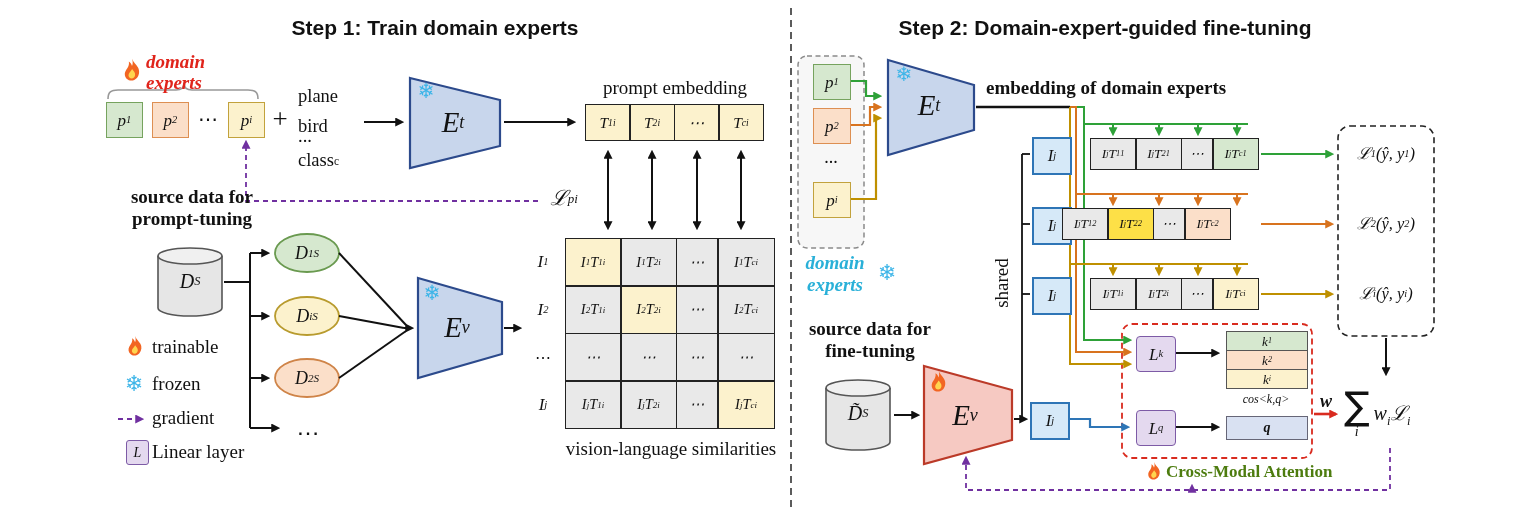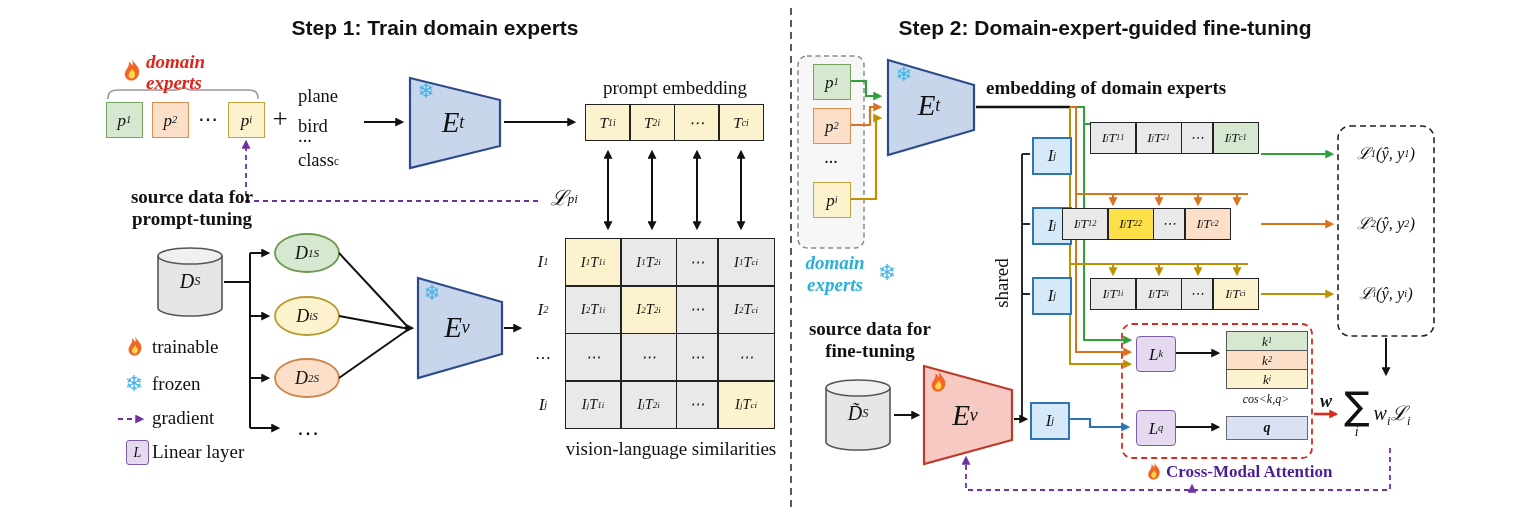--- a/index.html
+++ b/index.html
@@ -260,21 +260,21 @@
 
 <div class="t l serif b" style="left:986px;top:76px;width:264px;height:24px;font-size:19px;">embedding of domain experts</div>
 
 <div class="t serif" style="left:967px;top:272px;width:70px;height:22px;font-size:19px;transform:rotate(-90deg);">shared</div>
 
 <div class="cellbox math" style="left:1032px;top:137px;width:36px;height:34px;background:#d6e9f8;border:2px solid #2e75b6;font-size:16.5px;">I<sub>j</sub></div>
 <div class="cellbox math" style="left:1032px;top:207px;width:36px;height:34px;background:#d6e9f8;border:2px solid #2e75b6;font-size:16.5px;">I<sub>j</sub></div>
 <div class="cellbox math" style="left:1032px;top:277px;width:36px;height:34px;background:#d6e9f8;border:2px solid #2e75b6;font-size:16.5px;">I<sub>j</sub></div>
 <div class="cellbox math" style="left:1030px;top:402px;width:36px;height:34px;background:#d6e9f8;border:2px solid #2e75b6;font-size:16.5px;">I<sub>j</sub></div>
 
-<div class="grid" style="left:1090px;top:122px;grid-template-columns:44px 44px 30px 44px;grid-auto-rows:30px;">
+<div class="grid" style="left:1090px;top:138px;grid-template-columns:44px 44px 30px 44px;grid-auto-rows:30px;">
   <div class="math" style="background:#e9e9e9;font-size:13.5px;">I<sub>j</sub>T<sub>1</sub><sup>1</sup></div>
   <div class="math" style="background:#e9e9e9;font-size:13.5px;">I<sub>j</sub>T<sub>2</sub><sup>1</sup></div>
   <div class="math" style="background:#e9e9e9;font-size:13.5px;">⋯</div>
   <div class="math" style="background:#d6e8cf;font-size:13.5px;">I<sub>j</sub>T<sub>c</sub><sup>1</sup></div>
 </div>
 <div class="grid" style="left:1062px;top:208px;grid-template-columns:44px 44px 30px 44px;grid-auto-rows:30px;">
   <div class="math" style="background:#e9e9e9;font-size:13.5px;">I<sub>j</sub>T<sub>1</sub><sup>2</sup></div>
   <div class="math" style="background:#fde047;font-size:13.5px;">I<sub>j</sub>T<sub>2</sub><sup>2</sup></div>
   <div class="math" style="background:#e9e9e9;font-size:13.5px;">⋯</div>
   <div class="math" style="background:#fbdfc9;font-size:13.5px;">I<sub>j</sub>T<sub>c</sub><sup>2</sup></div>
@@ -317,13 +317,13 @@
   <span style="display:inline-flex;flex-direction:column;align-items:center;line-height:1;">
     <span style="font-size:38px;font-family:'DejaVu Sans',sans-serif;">∑</span>
     <span class="math" style="font-size:14px;">i</span>
   </span>
   <span class="math" style="font-size:20px;margin-left:4px;">w<sub>i</sub>ℒ<sub>i</sub></span>
 </div>
 
 <svg class="icon" style="left:1146px;top:461px;" width="16" height="21">
     <use href="#flame"></use>
   </svg>
-<div class="t l serif b" style="left:1166px;top:461px;width:180px;height:22px;font-size:17px;color:#4c1d95;">Cross-Modal Attention</div>
+<div class="t l serif b" style="left:1166px;top:461px;width:180px;height:22px;font-size:17px;color:#4d7c0f;">Cross-Modal Attention</div>
 
 </body></html>

